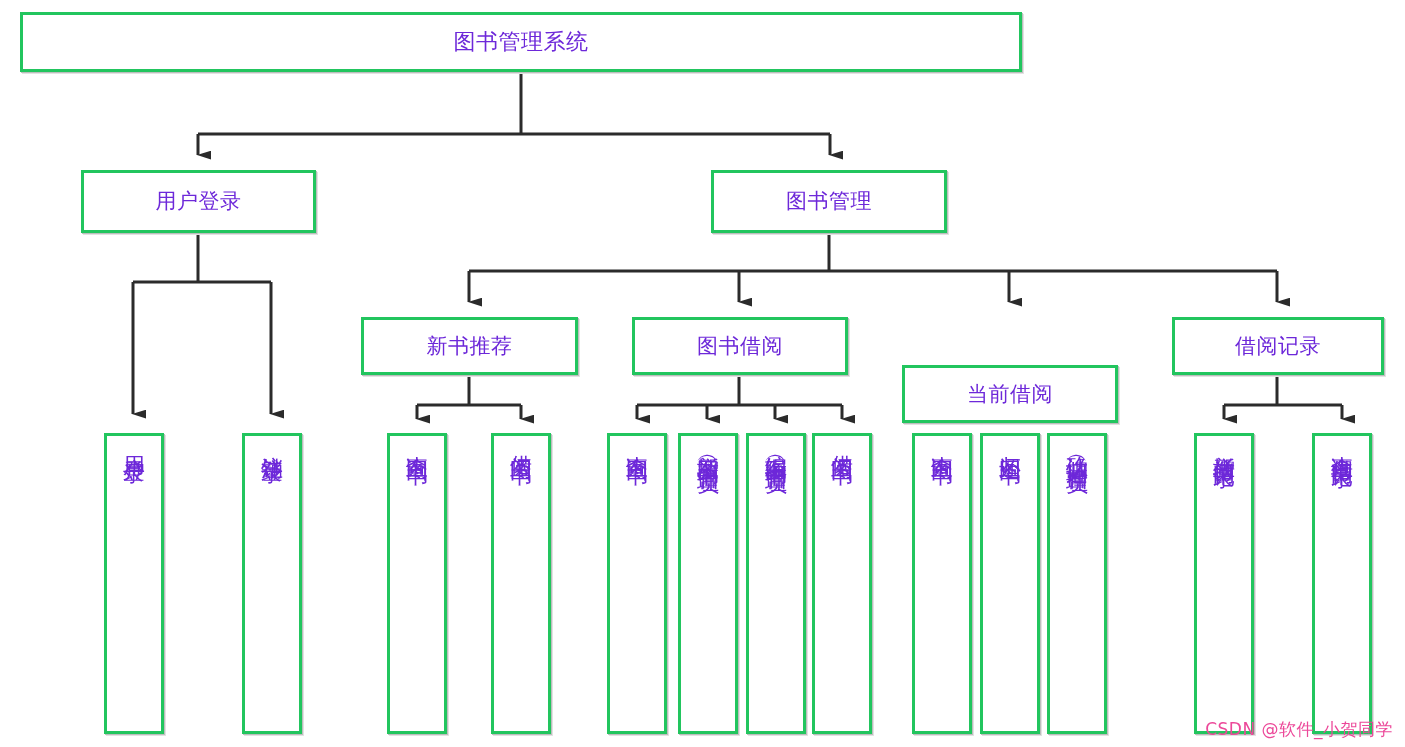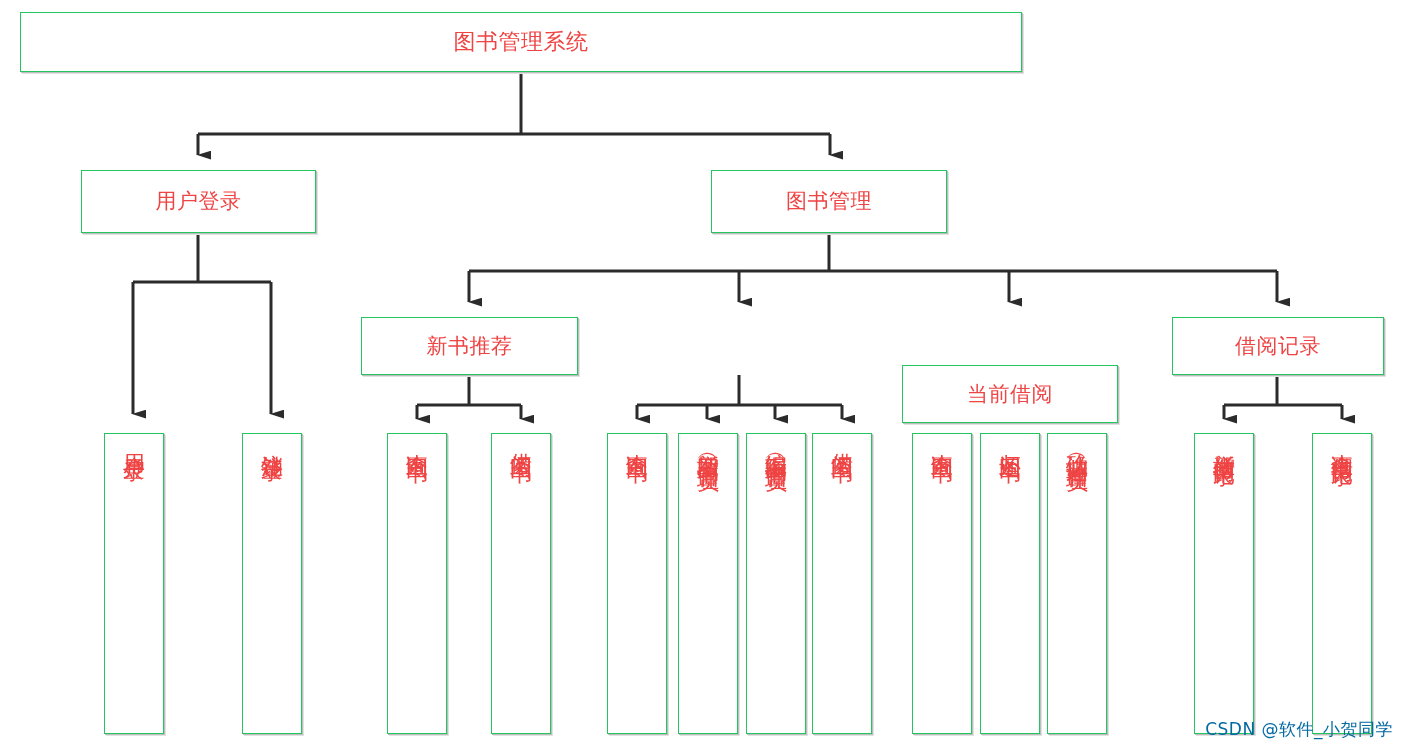--- a/index.html
+++ b/index.html
@@ -23,26 +23,26 @@
     left: 0;
     top: 0;
     width: 1405px;
     height: 747px;
     pointer-events: none;
   }
   .node {
     position: absolute;
     box-sizing: border-box;
     background: #ffffff;
-    border: 1px solid #22c55e;
+    border: 3px solid #22c55e;
     box-shadow: 1px 1px 0 0 #bdbdbd, 2px 2px 0 0 #e2e2e2;
     display: flex;
     align-items: center;
     justify-content: center;
-    color: #ef4444;
+    color: #6d28d9;
     z-index: 2;
   }
   .node .label {
     display: block;
     text-align: center;
     line-height: 1.18;
     letter-spacing: 0.5px;
     white-space: nowrap;
   }
   
@@ -65,21 +65,21 @@
     font-size: 22px;
     line-height: 1;
     letter-spacing: 2.5px;
     white-space: nowrap;
   }
   .watermark {
     position: absolute;
     right: 12px;
     bottom: 6px;
     font-size: 17px;
-    color: #0369a1;
+    color: #ec4899;
     letter-spacing: 0.5px;
     z-index: 5;
     white-space: nowrap;
     font-family: "DejaVu Sans", "Liberation Sans", sans-serif;
   }
 </style>
 </head>
 <body>
 
 <div id="canvas">
@@ -141,20 +141,23 @@
   <div class="node horiz" style="left:81px; top:170px; width:235px; height:63px;">
     <span class="label">用户登录</span>
   </div>
   <div class="node horiz" style="left:711px; top:170px; width:236px; height:63px;">
     <span class="label">图书管理</span>
   </div>
 
   <div class="node horiz" style="left:361px; top:317px; width:217px; height:58px;">
     <span class="label">新书推荐</span>
   </div>
+  <div class="node horiz" style="left:632px; top:317px; width:216px; height:58px;">
+    <span class="label">图书借阅</span>
+  </div>
   <div class="node horiz" style="left:902px; top:317px; width:216px; height:58px;margin-top:48px;">
     <span class="label">当前借阅</span>
   </div>
   <div class="node horiz" style="left:1172px; top:317px; width:212px; height:58px;">
     <span class="label">借阅记录</span>
   </div>
 
   <div class="node vert" style="left:104px; top:433px; width:60px; height:301px;">
     <span class="label">用户登录</span>
   </div>

